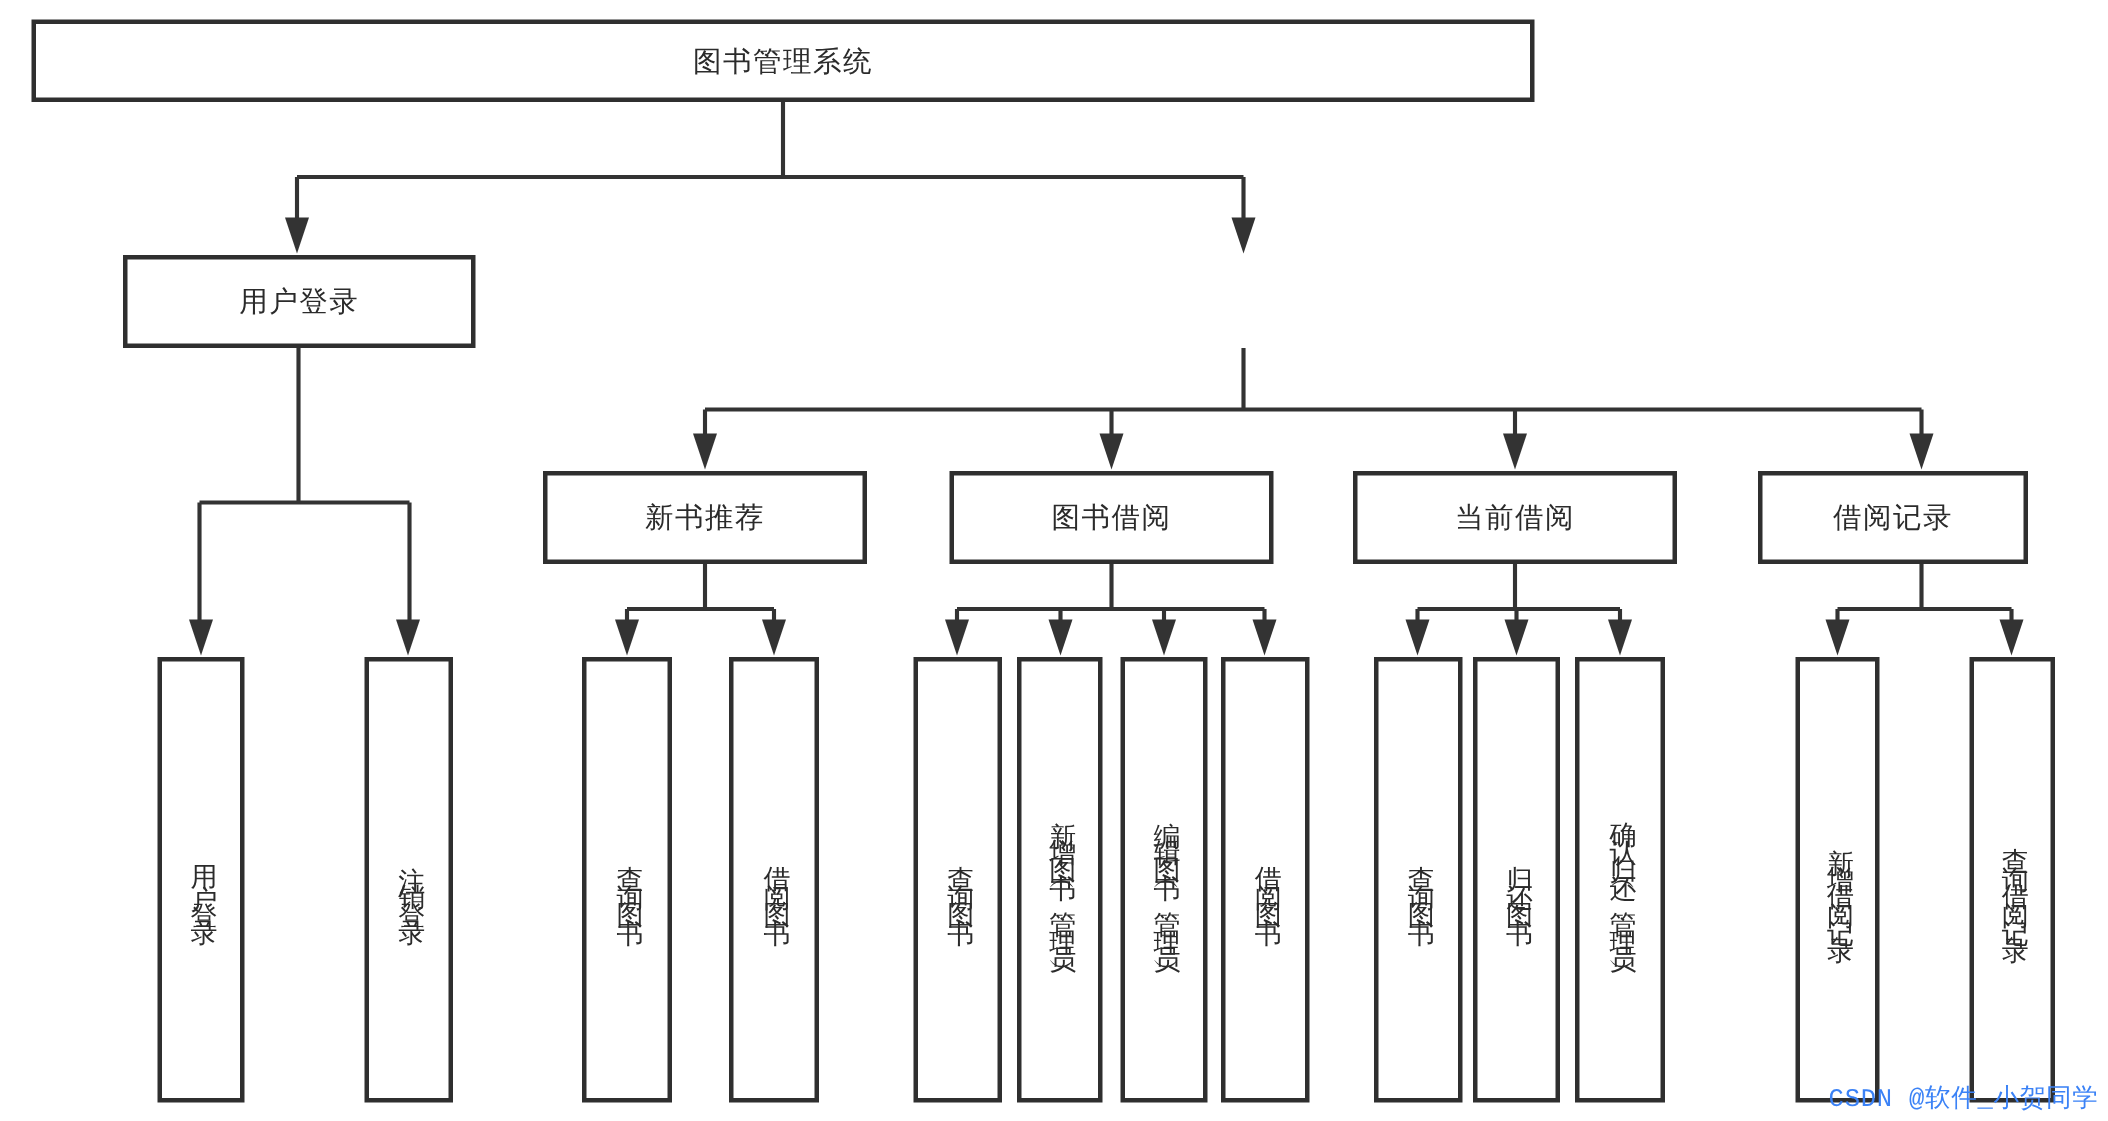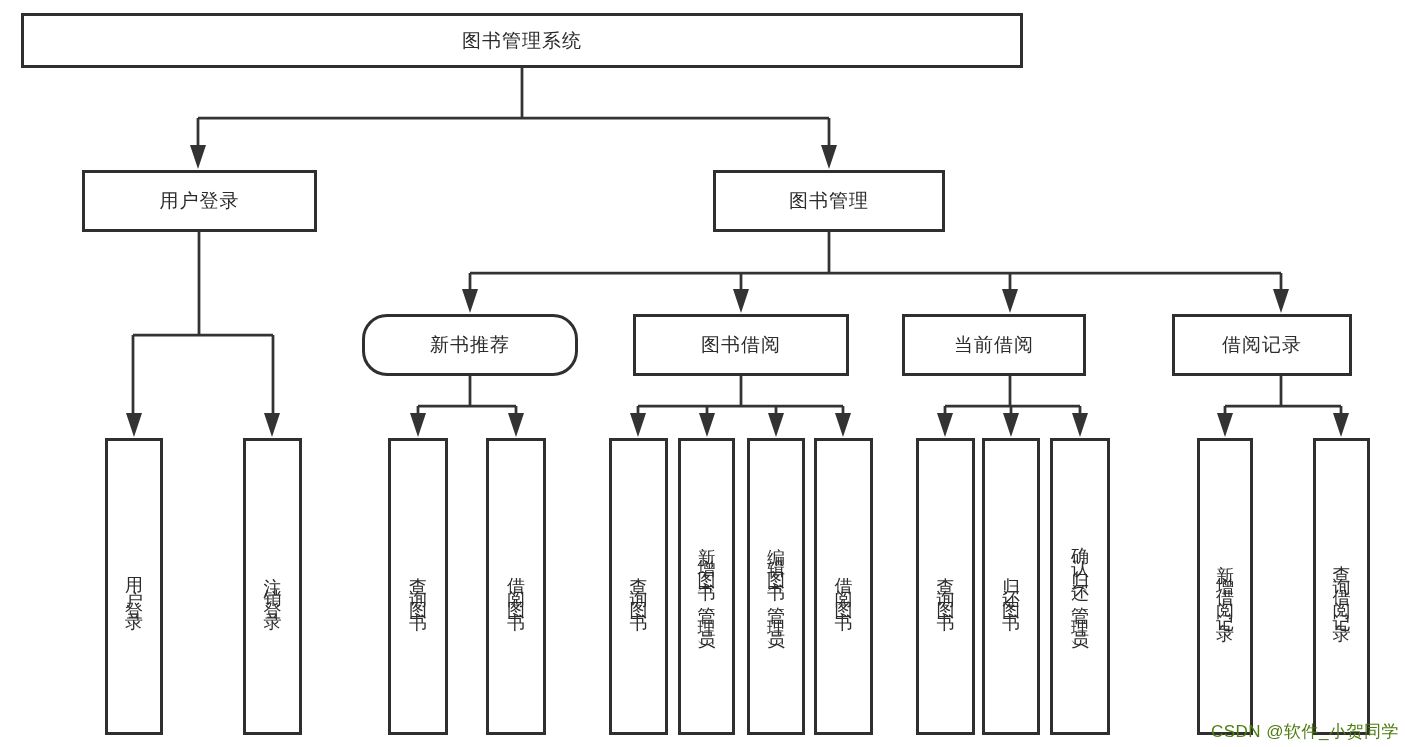--- a/index.html
+++ b/index.html
@@ -1,32 +1,32 @@
 <!DOCTYPE html>
 <html><head>
 <meta charset="utf-8">
 <style>
   html,body{margin:0;padding:0;background:#ffffff;}
   .stage{
     position:relative;width:1405px;height:747px;background:#ffffff;overflow:hidden;
-    font-family:Liberation Sans, sans-serif;color:#2b2b2b;
+    font-family:Liberation Mono, monospace;color:#2b2b2b;
   }
   .node{
     position:absolute;box-sizing:border-box;border:3px solid #2f2f2f;background:#ffffff;
     display:flex;align-items:center;justify-content:center;
   }
   .node .lbl{font-size:19px;letter-spacing:1px;color:#2b2b2b;white-space:nowrap;}
   .leaf .lbl{
     writing-mode:vertical-rl;font-size:18px;letter-spacing:12px;line-height:1;
     white-space:nowrap;color:#2b2b2b;
   }
   .conn{position:absolute;left:0;top:0;width:1405px;height:747px;pointer-events:none;}
   .wm{
     position:absolute;right:6px;bottom:4px;z-index:10;
-    font-size:17px;color:#4d7c0f;letter-spacing:0.5px;white-space:nowrap;
+    font-size:17px;color:#3b82f6;letter-spacing:0.5px;white-space:nowrap;
   }
 </style>
 </head>
 <body>
 
 <div class="stage">
 
   <svg class="conn" viewBox="0 0 1405 747">
     <g stroke="#333333" stroke-width="2.75" fill="none">
       <path d="M522 68 V118 M198 118 H829 M198 118 V152 M829 118 V152"></path>
@@ -60,31 +60,28 @@
     </g>
   </svg>
 
   <div class="node" style="left:21px;top:13px;width:1002px;height:55px;">
     <span class="lbl">图书管理系统</span>
   </div>
 
   <div class="node" style="left:82px;top:170px;width:235px;height:62px;">
     <span class="lbl">用户登录</span>
   </div>
-  <div class="node" style="left:713px;top:170px;width:232px;height:62px;">
-    <span class="lbl">图书管理</span>
-  </div>
 
-  <div class="node" style="left:362px;top:314px;width:216px;height:62px;border-radius:25px;">
+  <div class="node" style="left:362px;top:314px;width:216px;height:62px;">
     <span class="lbl">新书推荐</span>
   </div>
   <div class="node" style="left:633px;top:314px;width:216px;height:62px;align-items:center;">
     <span class="lbl">图书借阅</span>
   </div>
-  <div class="node" style="left:902px;top:314px;width:184px;height:62px;">
+  <div class="node" style="left:902px;top:314px;width:216px;height:62px;">
     <span class="lbl">当前借阅</span>
   </div>
   <div class="node" style="left:1172px;top:314px;width:180px;height:62px;">
     <span class="lbl">借阅记录</span>
   </div>
 
   <div class="node leaf" style="left:105px;top:438px;width:58px;height:297px;">
     <span class="lbl">用户登录</span>
   </div>
   <div class="node leaf" style="left:243px;top:438px;width:59px;height:297px;">

